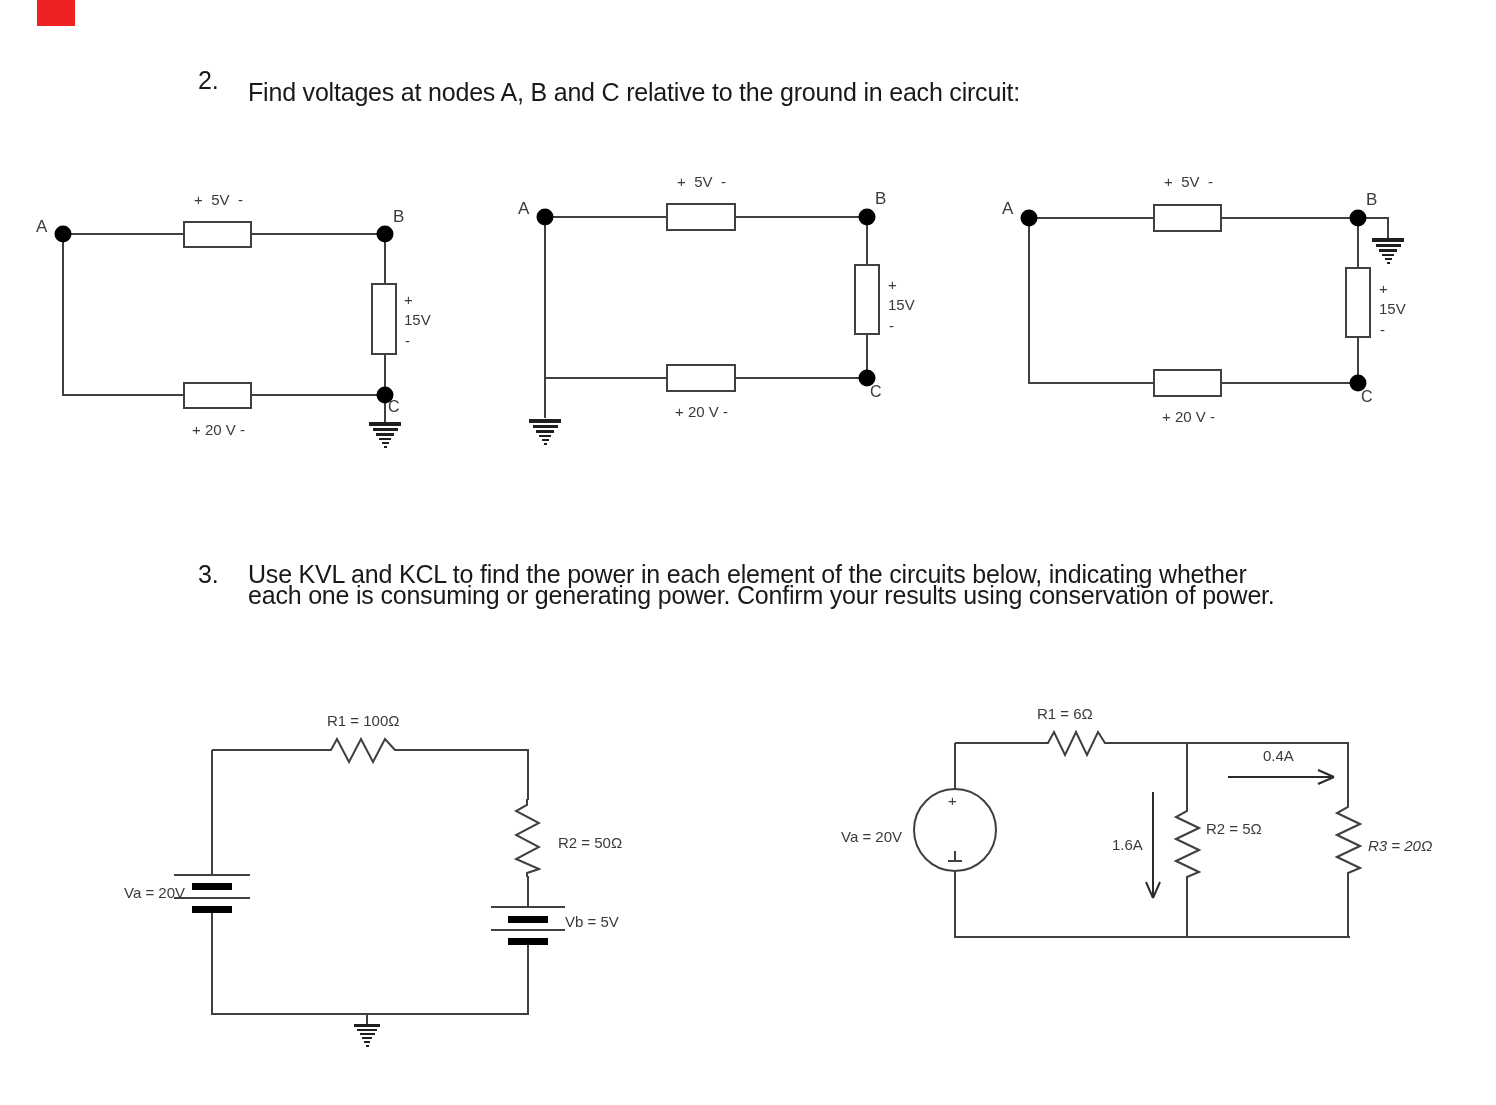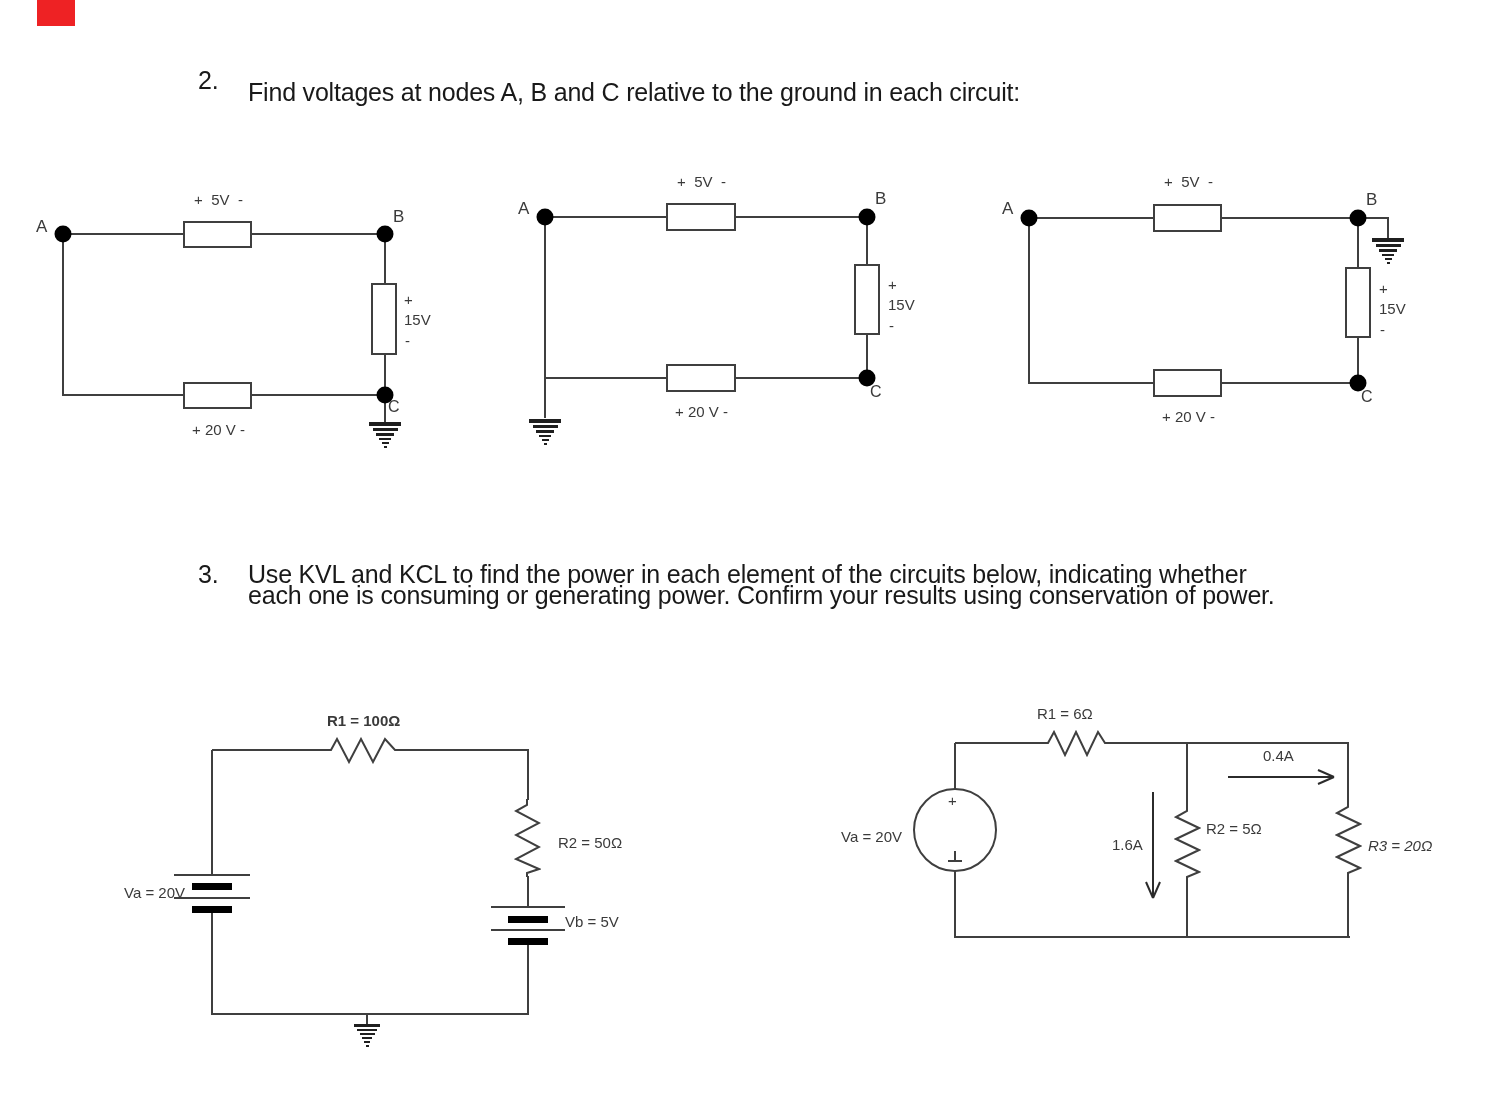--- a/index.html
+++ b/index.html
@@ -178,21 +178,21 @@
   <div class="plate-thin" style="left:174px;top:874px;width:76px;"></div>
   <div class="plate-thick" style="left:192px;top:883px;width:40px;"></div>
   <div class="plate-thin" style="left:174px;top:897px;width:76px;"></div>
   <div class="plate-thick" style="left:192px;top:906px;width:40px;"></div>
 
   <div class="plate-thin" style="left:491px;top:906px;width:74px;"></div>
   <div class="plate-thick" style="left:508px;top:916px;width:40px;"></div>
   <div class="plate-thin" style="left:491px;top:929px;width:74px;"></div>
   <div class="plate-thick" style="left:508px;top:938px;width:40px;"></div>
 
-  <div class="lbl" style="left:327px;top:712px;font-weight:bold;">R1 = 100Ω</div>
+  <div class="lbl" style="left:327px;top:712px;">R1 = 100Ω</div>
   <div class="lbl" style="left:558px;top:834px;">R2 = 50Ω</div>
   <div class="lbl" style="left:124px;top:884px;">Va = 20V</div>
   <div class="lbl" style="left:565px;top:913px;">Vb = 5V</div>
 
   <div class="gnd sm" style="left:367px;top:1024px;">
       <i></i>
       <i></i>
       <i></i>
       <i></i>
       <i></i>

